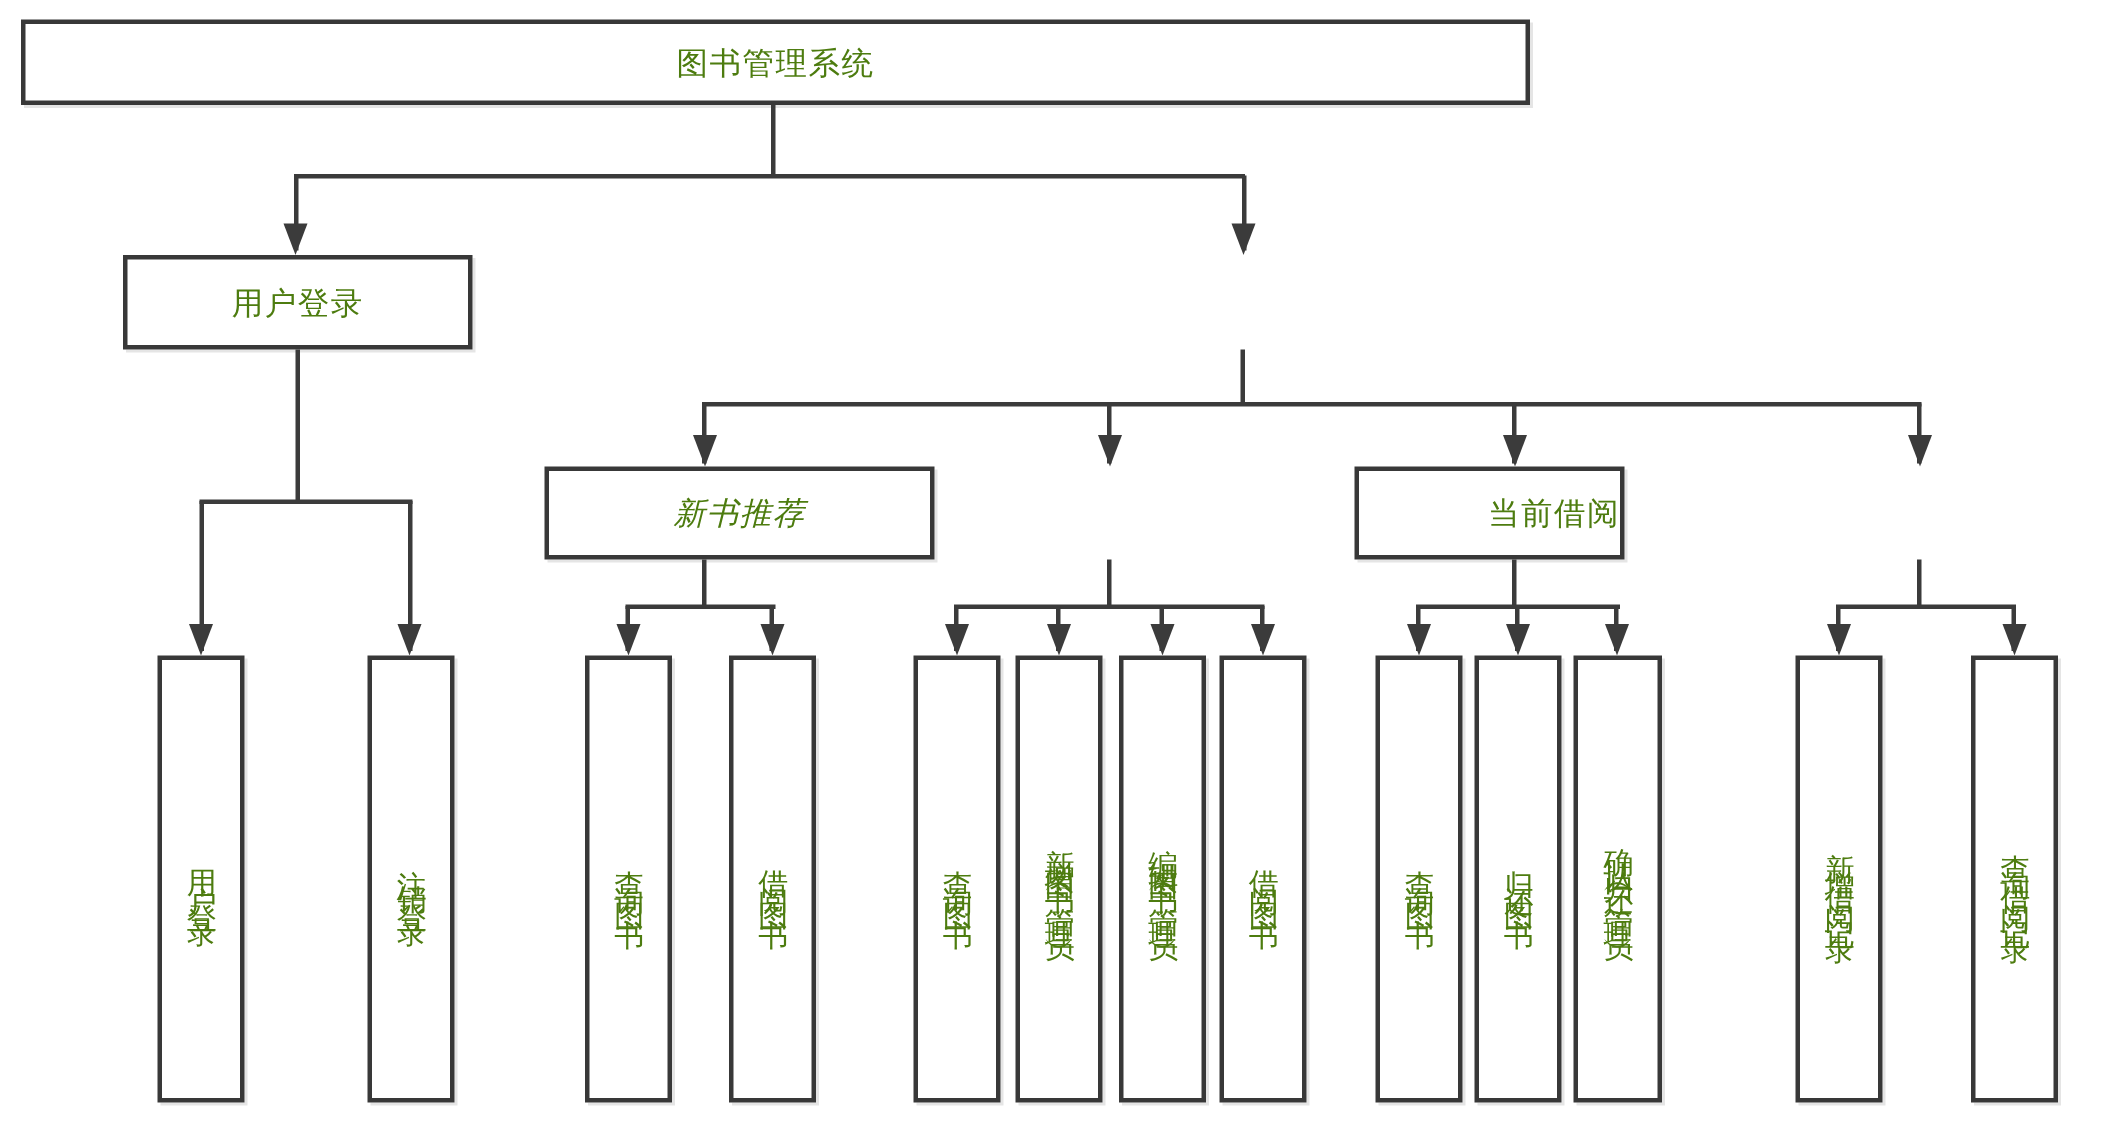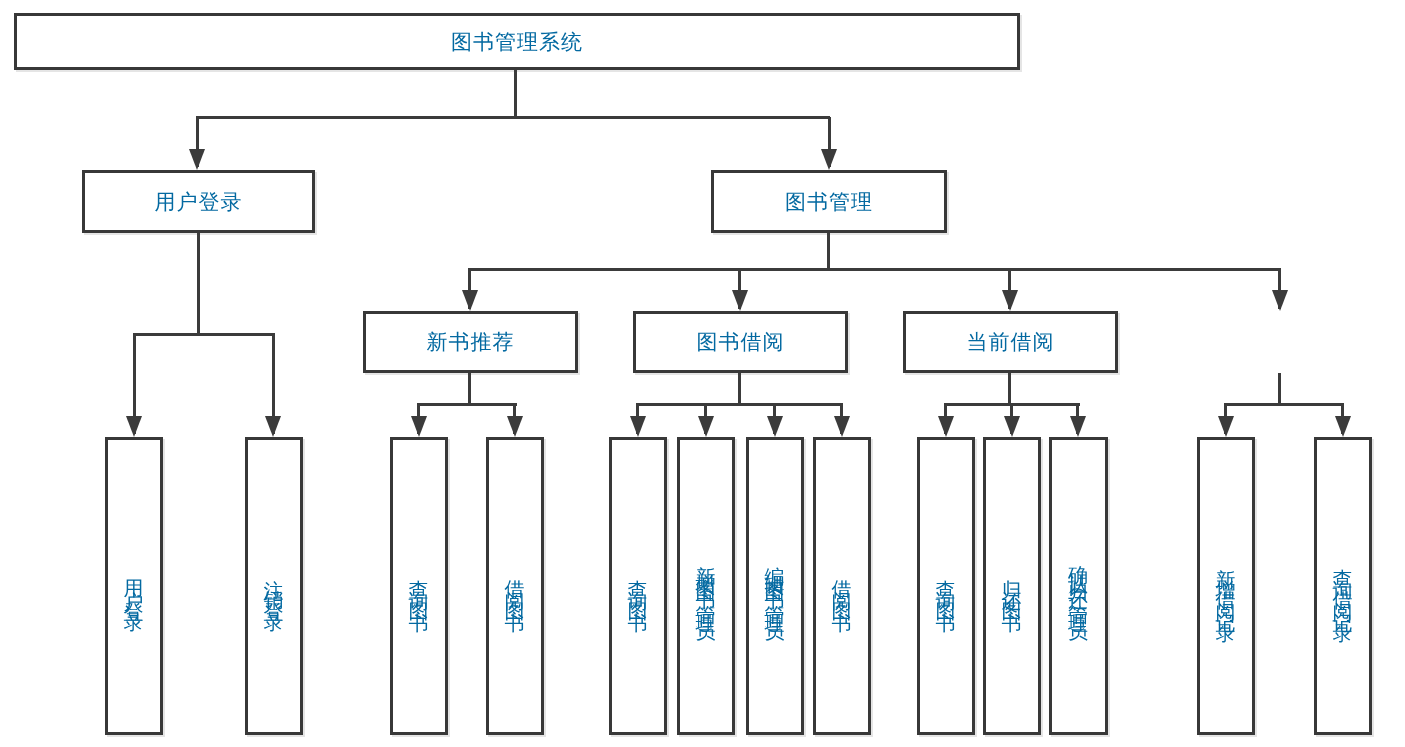--- a/index.html
+++ b/index.html
@@ -12,21 +12,21 @@
     overflow: hidden;
   }
   .box {
     position: absolute;
     box-sizing: border-box;
     border: 3px solid #383838;
     background: #ffffff;
     display: flex;
     align-items: center;
     justify-content: center;
-    color: #0369a1;
+    color: #4d7c0f;
     box-shadow: 2px 2px 0 rgba(0,0,0,0.10);
   }
   .box.h span {
     font-size: 21px;
     letter-spacing: 1px;
     white-space: nowrap;
   }
   .box.v span {
     writing-mode: vertical-rl;
     text-orientation: upright;
@@ -70,49 +70,43 @@
   <div class="vline" style="left:514px; top:70px; width:3px; height:48px;"></div>
   <div class="hline" style="left:196px; top:116px; width:634px; height:3px;"></div>
   <div class="vline" style="left:196px; top:117px; width:3px; height:50px;"></div>
   <div class="arrow" style="left:189px; top:149px;"></div>
   <div class="vline" style="left:828px; top:117px; width:3px; height:50px;"></div>
   <div class="arrow" style="left:821px; top:149px;"></div>
 
   <div class="box h" style="left:82px; top:170px; width:233px; height:63px;">
     <span>用户登录</span>
   </div>
-  <div class="box h" style="left:711px; top:170px; width:236px; height:63px;">
-    <span>图书管理</span>
-  </div>
 
   <div class="vline" style="left:197px; top:233px; width:3px; height:102px;"></div>
   <div class="hline" style="left:133px; top:333px; width:142px; height:3px;"></div>
   <div class="vline" style="left:133px; top:334px; width:3px; height:100px;"></div>
   <div class="arrow" style="left:126px; top:416px;"></div>
   <div class="vline" style="left:272px; top:334px; width:3px; height:100px;"></div>
   <div class="arrow" style="left:265px; top:416px;"></div>
 
   <div class="vline" style="left:827px; top:233px; width:3px; height:37px;"></div>
   <div class="hline" style="left:468px; top:268px; width:813px; height:3px;"></div>
   <div class="vline" style="left:468px; top:269px; width:3px; height:40px;"></div>
   <div class="arrow" style="left:462px; top:290px;"></div>
   <div class="vline" style="left:738px; top:269px; width:3px; height:40px;"></div>
   <div class="arrow" style="left:732px; top:290px;"></div>
   <div class="vline" style="left:1008px; top:269px; width:3px; height:40px;"></div>
   <div class="arrow" style="left:1002px; top:290px;"></div>
   <div class="vline" style="left:1278px; top:269px; width:3px; height:40px;"></div>
   <div class="arrow" style="left:1272px; top:290px;"></div>
 
-  <div class="box h" style="left:363px; top:311px; width:215px; height:62px;">
+  <div class="box h" style="left:363px; top:311px; width:260px; height:62px;font-style:italic;">
     <span>新书推荐</span>
   </div>
-  <div class="box h" style="left:633px; top:311px; width:215px; height:62px;">
-    <span>图书借阅</span>
-  </div>
-  <div class="box h" style="left:903px; top:311px; width:215px; height:62px;">
+  <div class="box h" style="left:903px; top:311px; width:180px; height:62px;justify-content:flex-end;">
     <span>当前借阅</span>
   </div>
 
   <div class="vline" style="left:468px; top:373px; width:3px; height:32px;"></div>
   <div class="hline" style="left:417px; top:403px; width:100px; height:3px;"></div>
   <div class="vline" style="left:417px; top:404px; width:3px; height:30px;"></div>
   <div class="arrow" style="left:411px; top:416px;"></div>
   <div class="vline" style="left:513px; top:404px; width:3px; height:30px;"></div>
   <div class="arrow" style="left:507px; top:416px;"></div>
 

